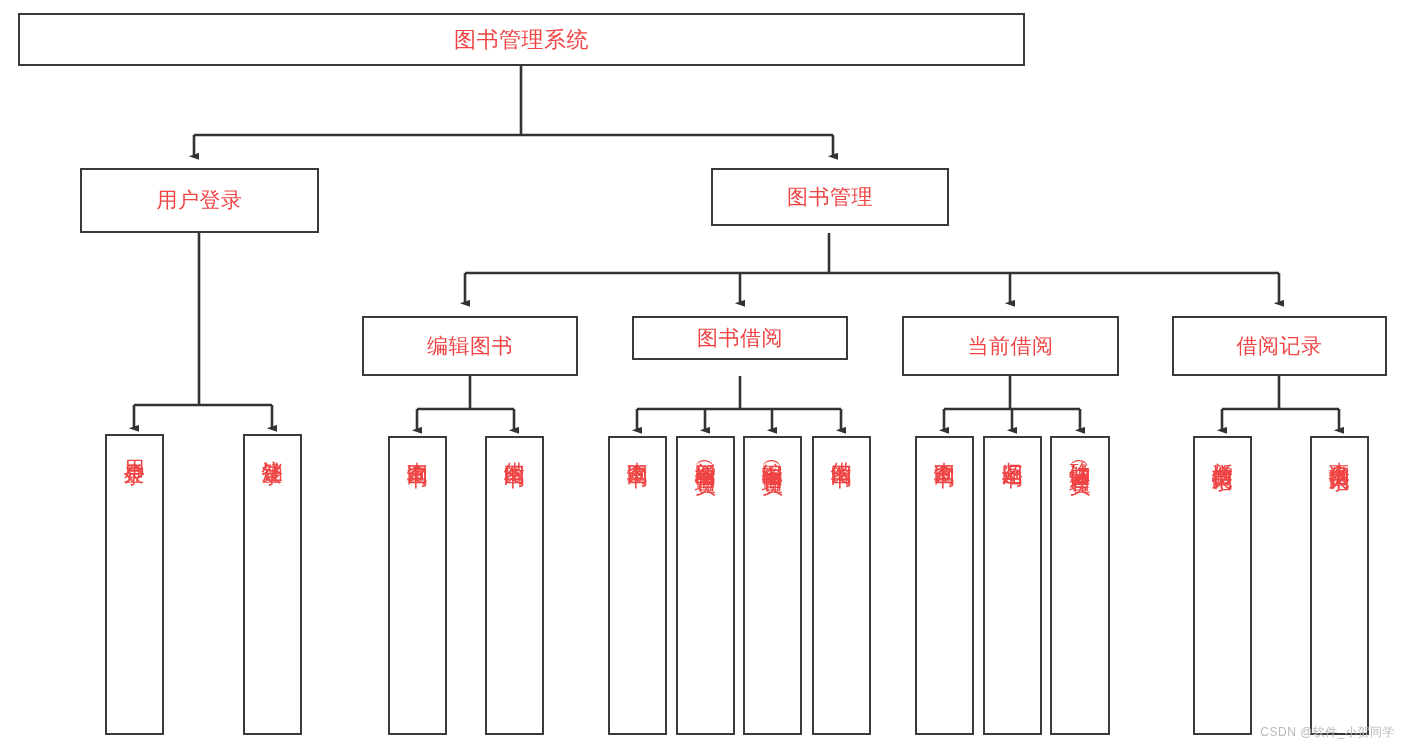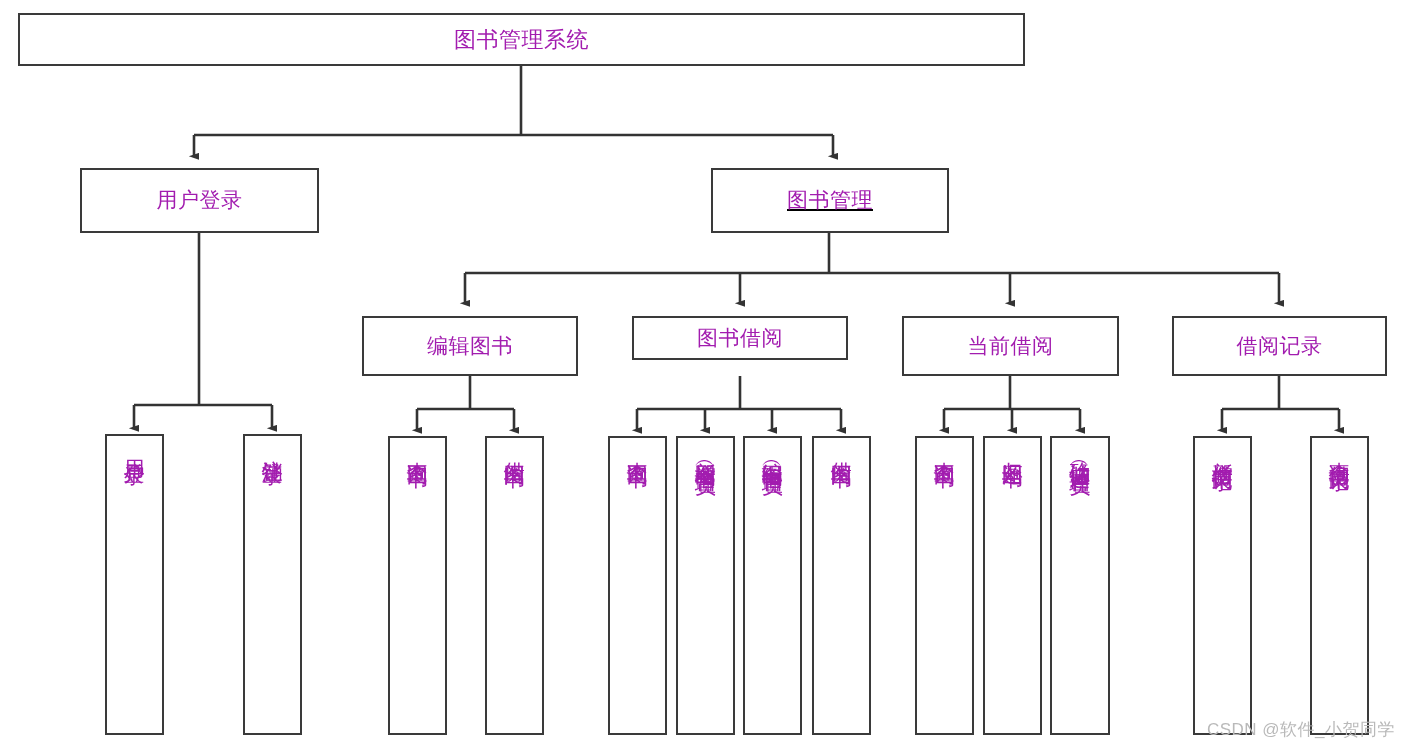--- a/index.html
+++ b/index.html
@@ -30,21 +30,21 @@
     position: absolute;
     box-sizing: border-box;
     background: #ffffff;
     border: 2px solid #3a3a3a;
     display: flex;
     align-items: center;
     justify-content: center;
     z-index: 2;
   }
   .node-label {
-    color: #a21caf;
+    color: #ef4444;
     font-size: 21px;
     line-height: 1.26;
     letter-spacing: 0.5px;
     white-space: nowrap;
     text-align: center;
   }
   .node.leaf {
     align-items: flex-start;
     justify-content: center;
     padding-top: 7px;
@@ -56,21 +56,21 @@
     line-height: 1.30;
     letter-spacing: 2px;
     white-space: nowrap;
   }
   .node.root .node-label { font-size: 22px; }
   .watermark {
     position: absolute;
     right: 10px;
     bottom: 6px;
     color: #b9b9b9;
-    font-size: 17px;
+    font-size: 12px;
     letter-spacing: 0.5px;
     white-space: nowrap;
     z-index: 3;
     font-family: "Liberation Sans", "DejaVu Sans", sans-serif;
   }
 </style>
 </head>
 <body>
 
 <div id="diagram-root">
@@ -137,21 +137,21 @@
     </g>
   </svg>
 
   <div class="node root" style="left:18px; top:13px; width:1007px; height:53px;">
     <span class="node-label">图书管理系统</span>
   </div>
 
   <div class="node" style="left:80px; top:168px; width:239px; height:65px;">
     <span class="node-label">用户登录</span>
   </div>
-  <div class="node" style="left:711px; top:168px; width:238px; height:65px;text-decoration:underline;">
+  <div class="node" style="left:711px; top:168px; width:238px; height:58px;">
     <span class="node-label">图书管理</span>
   </div>
 
   <div class="node" style="left:362px; top:316px; width:216px; height:60px;">
     <span class="node-label">编辑图书</span>
   </div>
   <div class="node" style="left:632px; top:316px; width:216px; height:44px;">
     <span class="node-label">图书借阅</span>
   </div>
   <div class="node" style="left:1172px; top:316px; width:215px; height:60px;">

